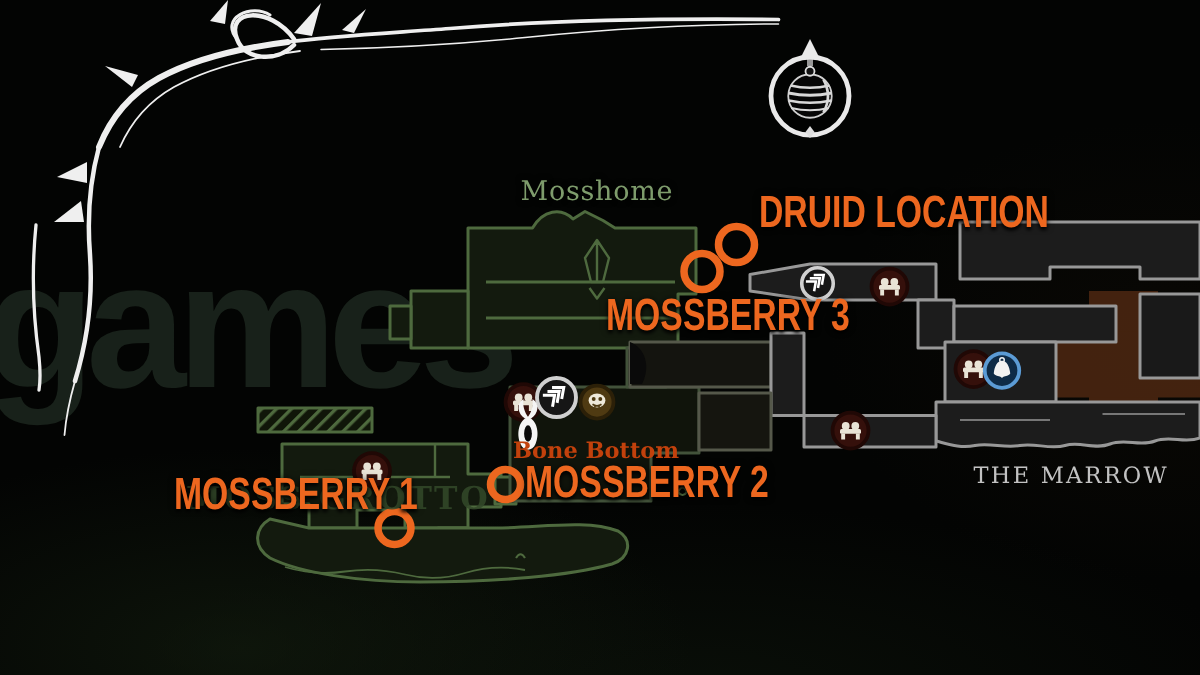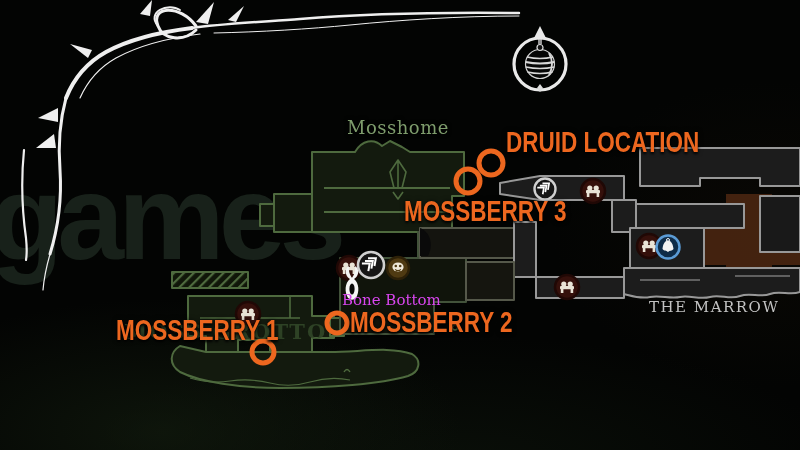--- a/index.html
+++ b/index.html
@@ -21,22 +21,22 @@
   }
   svg.layer { position:absolute; left:0; top:0; }
   .lbl { position:absolute; white-space:nowrap; }
   .map-title {
     left:28px; top:8px; color:#f2f2f2; font-family:"DejaVu Serif", serif;
     font-size:25px; letter-spacing:1px;
   }
   .area-label { font-family:"DejaVu Serif", serif; }
   .area-mosshome { left:347px; top:117px; font-size:18px; color:#7e9c6c; letter-spacing:.5px;
     text-shadow:0 0 4px rgba(0,0,0,.8); }
-  .area-bone    { left:342px; top:291px; font-size:15px; color:#d946ef; }
-  .area-marrow  { left:649px; top:298px; font-size:15px; color:#c2c2c2; letter-spacing:1.5px; }
+  .area-bone    { left:342px; top:291px; font-size:15px; color:#c2410c;font-weight:bold; }
+  .area-marrow  { left:649px; top:308px; font-size:15px; color:#c2c2c2; letter-spacing:1.5px; }
   .area-grotto  { left:124px; top:319px; font-size:21px; font-weight:bold; color:#33492a;
     letter-spacing:2px; opacity:.85;text-align:center; }
   .poi-label {
     font-weight:700; font-size:30px; color:#ED671F; line-height:1;
     transform:scaleX(.75); transform-origin:left top;
     text-shadow:0 2px 3px rgba(0,0,0,.9), 0 0 6px rgba(0,0,0,.6);
   }
   .poi-druid { left:506px; top:127px; }
   .poi-mb3   { left:404px; top:196px; }
   .poi-mb2   { left:350px; top:307px; }

